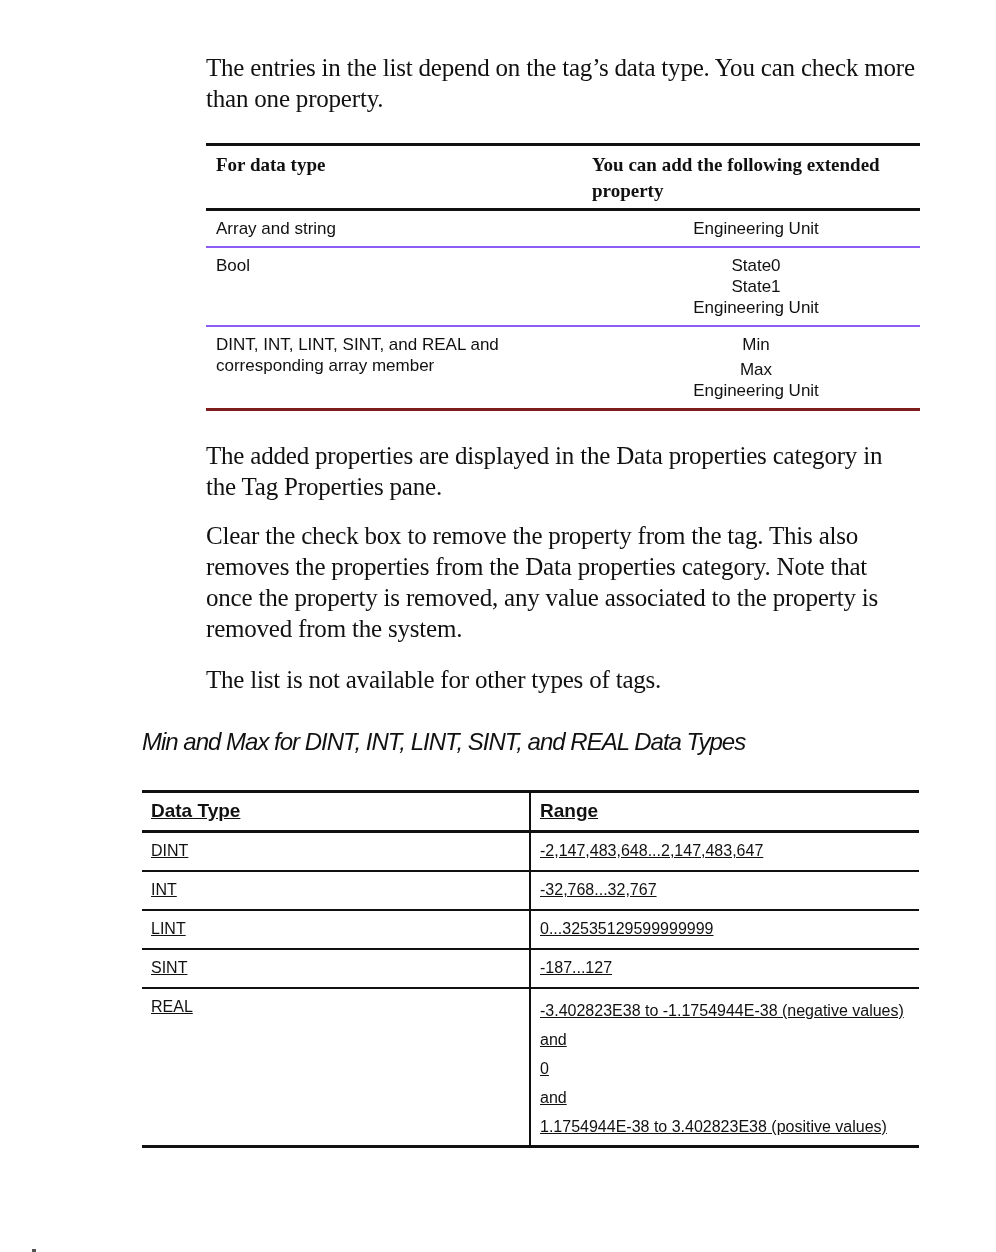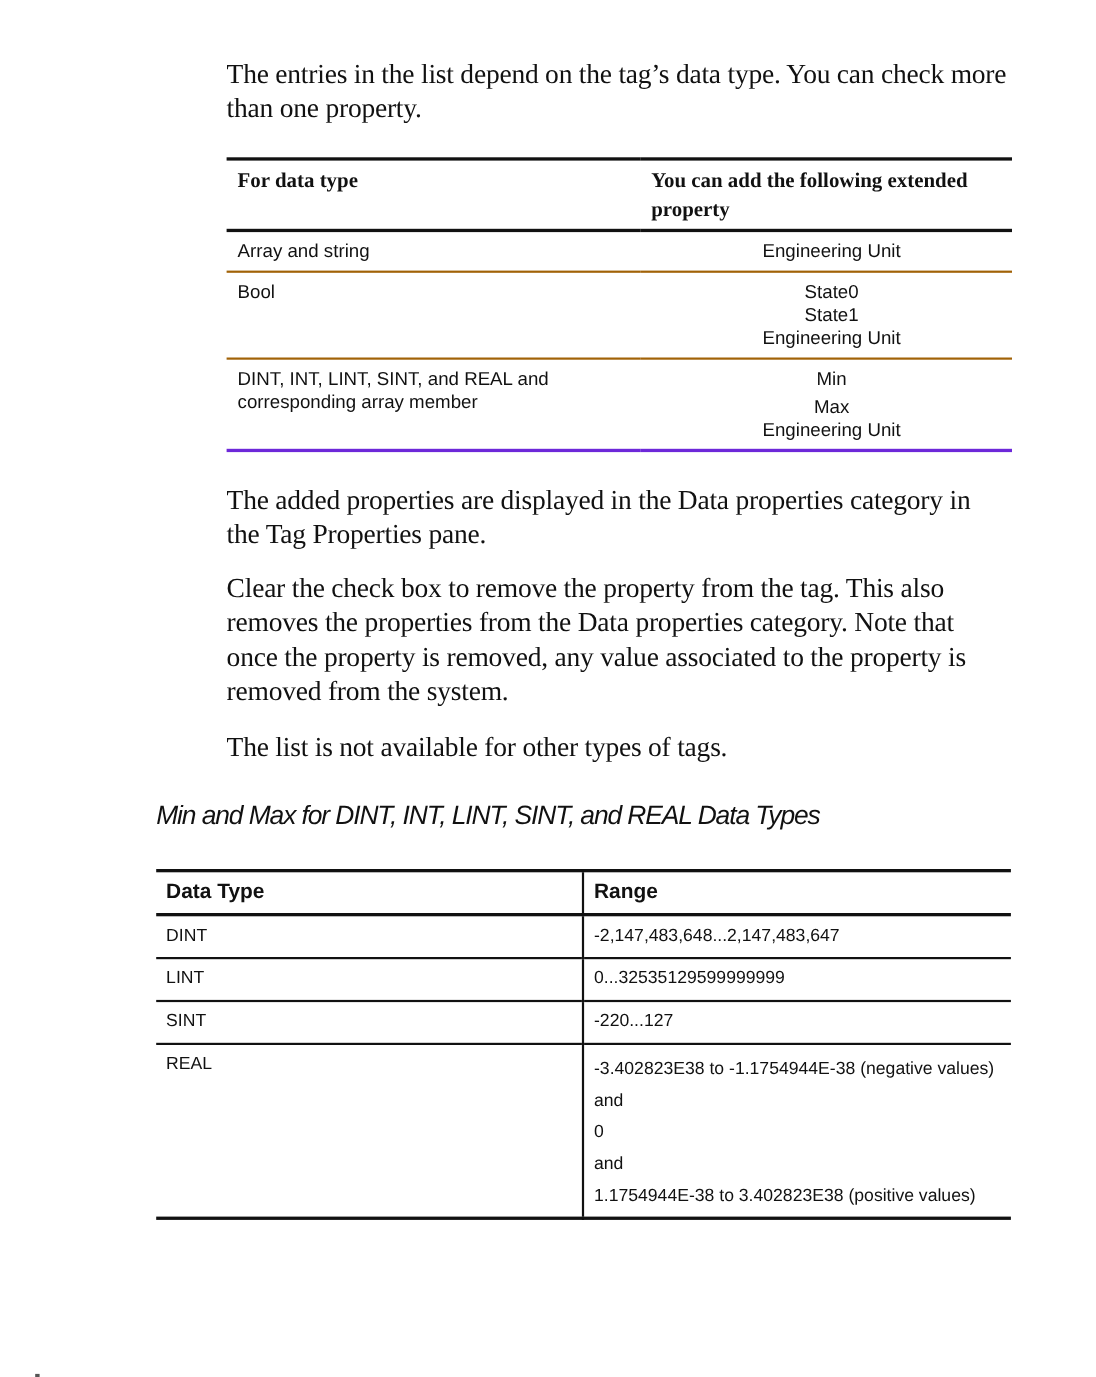--- a/index.html
+++ b/index.html
@@ -45,22 +45,22 @@
     }
     .t1 thead tr { border-top: 3px solid #111; border-bottom: 3px solid #111; }
     .t1 th {
       font-weight: bold;
       font-size: 19px;
       line-height: 26px;
       padding-top: 6px;
       padding-bottom: 4px;
       font-family: Liberation Serif, serif;
     }
-    .t1 tbody tr { border-bottom: 2px solid #a16207; }
-    .t1 tbody tr:last-child { border-bottom: 3px solid #6d28d9; }
+    .t1 tbody tr { border-bottom: 2px solid #8b5cf6; }
+    .t1 tbody tr:last-child { border-bottom: 3px solid #7f1d1d; }
     .t1 td { padding-top: 7px; padding-bottom: 7px; }
     .t1 .col1 { width: 346px; }
     .stack span { display: block; text-align: center; }
     .stack .gap { margin-top: 4px; }
 
     .caption {
       position: absolute;
       left: 142px;
       top: 727px;
       margin: 0;
@@ -72,20 +72,21 @@
       color: #111;
       text-align: right;
     }
     
     .t2 {
       position: absolute;
       left: 142px;
       top: 790px;
       width: 777px;
       border-collapse: collapse;
+      text-decoration: underline;
     }
     .t2 th, .t2 td {
       text-align: left;
       vertical-align: top;
       font-family: "Liberation Sans", "DejaVu Sans", sans-serif;
       font-size: 16px;
       line-height: 21px;
       padding: 7px 0 7px 9px;
     }
     .t2 thead tr { border-top: 3px solid #111; border-bottom: 3px solid #111; }
@@ -156,26 +157,30 @@
       <th class="col1">Data Type</th>
       <th>Range</th>
     </tr>
   </thead>
   <tbody>
     <tr>
       <td class="col1 rowcell">DINT</td>
       <td class="rowcell">-2,147,483,648...2,147,483,647</td>
     </tr>
     <tr>
+      <td class="col1 rowcell">INT</td>
+      <td class="rowcell">-32,768...32,767</td>
+    </tr>
+    <tr>
       <td class="col1 rowcell">LINT</td>
       <td class="rowcell">0...32535129599999999</td>
     </tr>
     <tr>
       <td class="col1 rowcell">SINT</td>
-      <td class="rowcell">-220...127</td>
+      <td class="rowcell">-187...127</td>
     </tr>
     <tr>
       <td class="col1">REAL</td>
       <td class="real-lines">
         <span>-3.402823E38 to -1.1754944E-38 (negative values)</span>
         <span>and</span>
         <span>0</span>
         <span>and</span>
         <span style="margin-top:8px;">1.1754944E-38 to 3.402823E38 (positive values)</span>
       </td>

